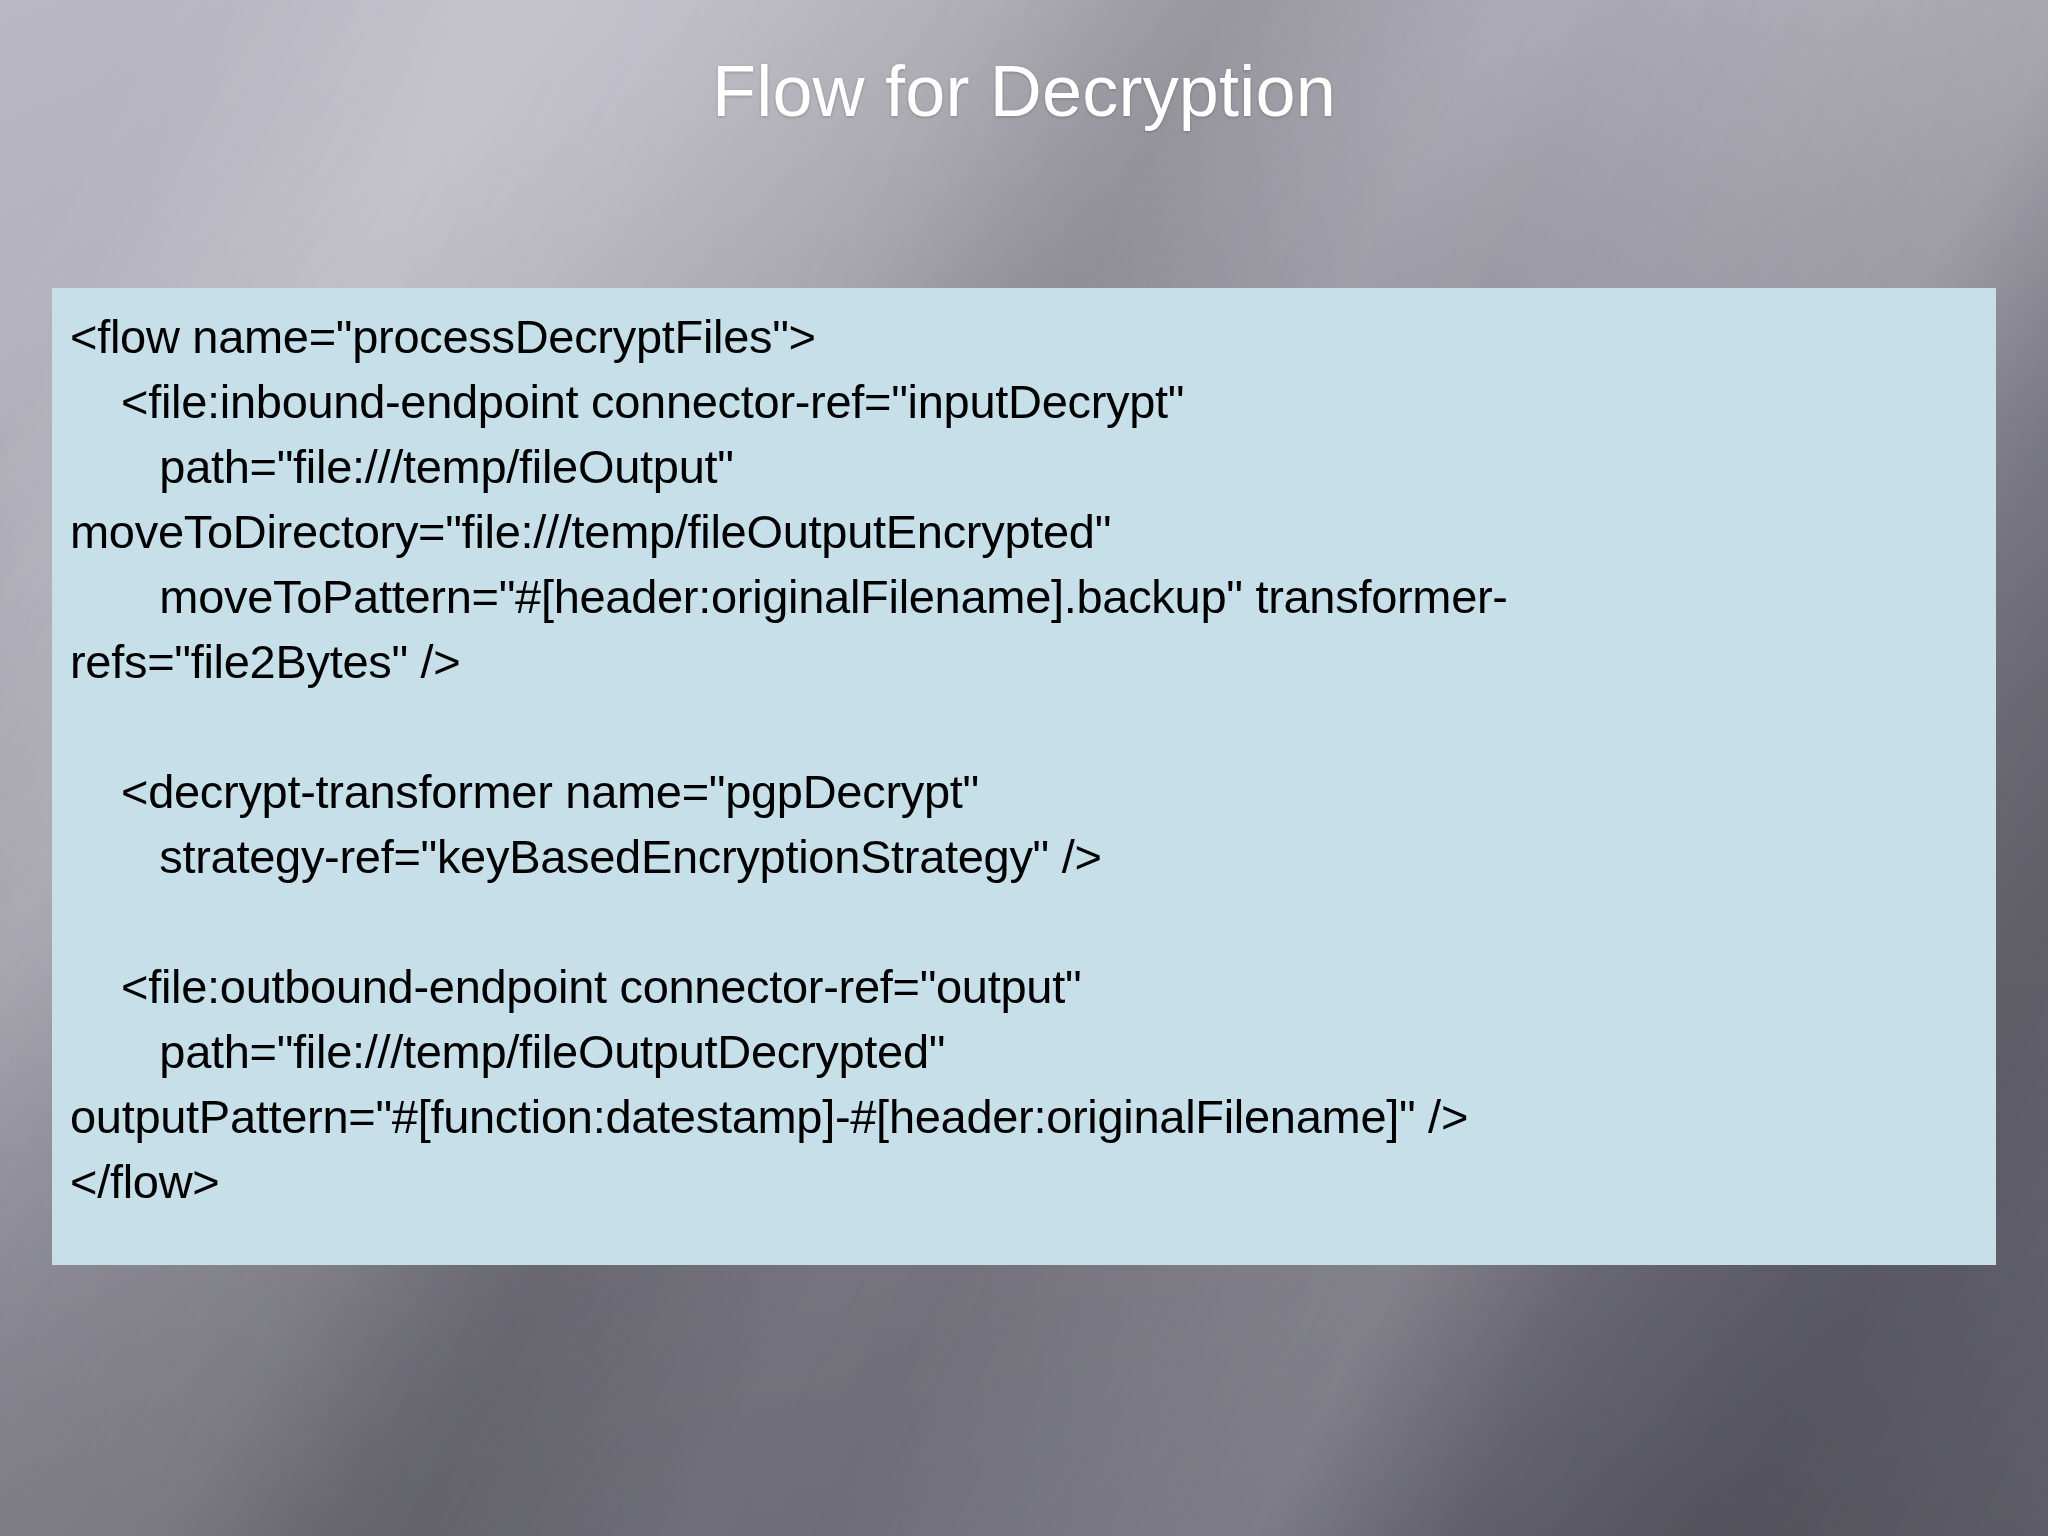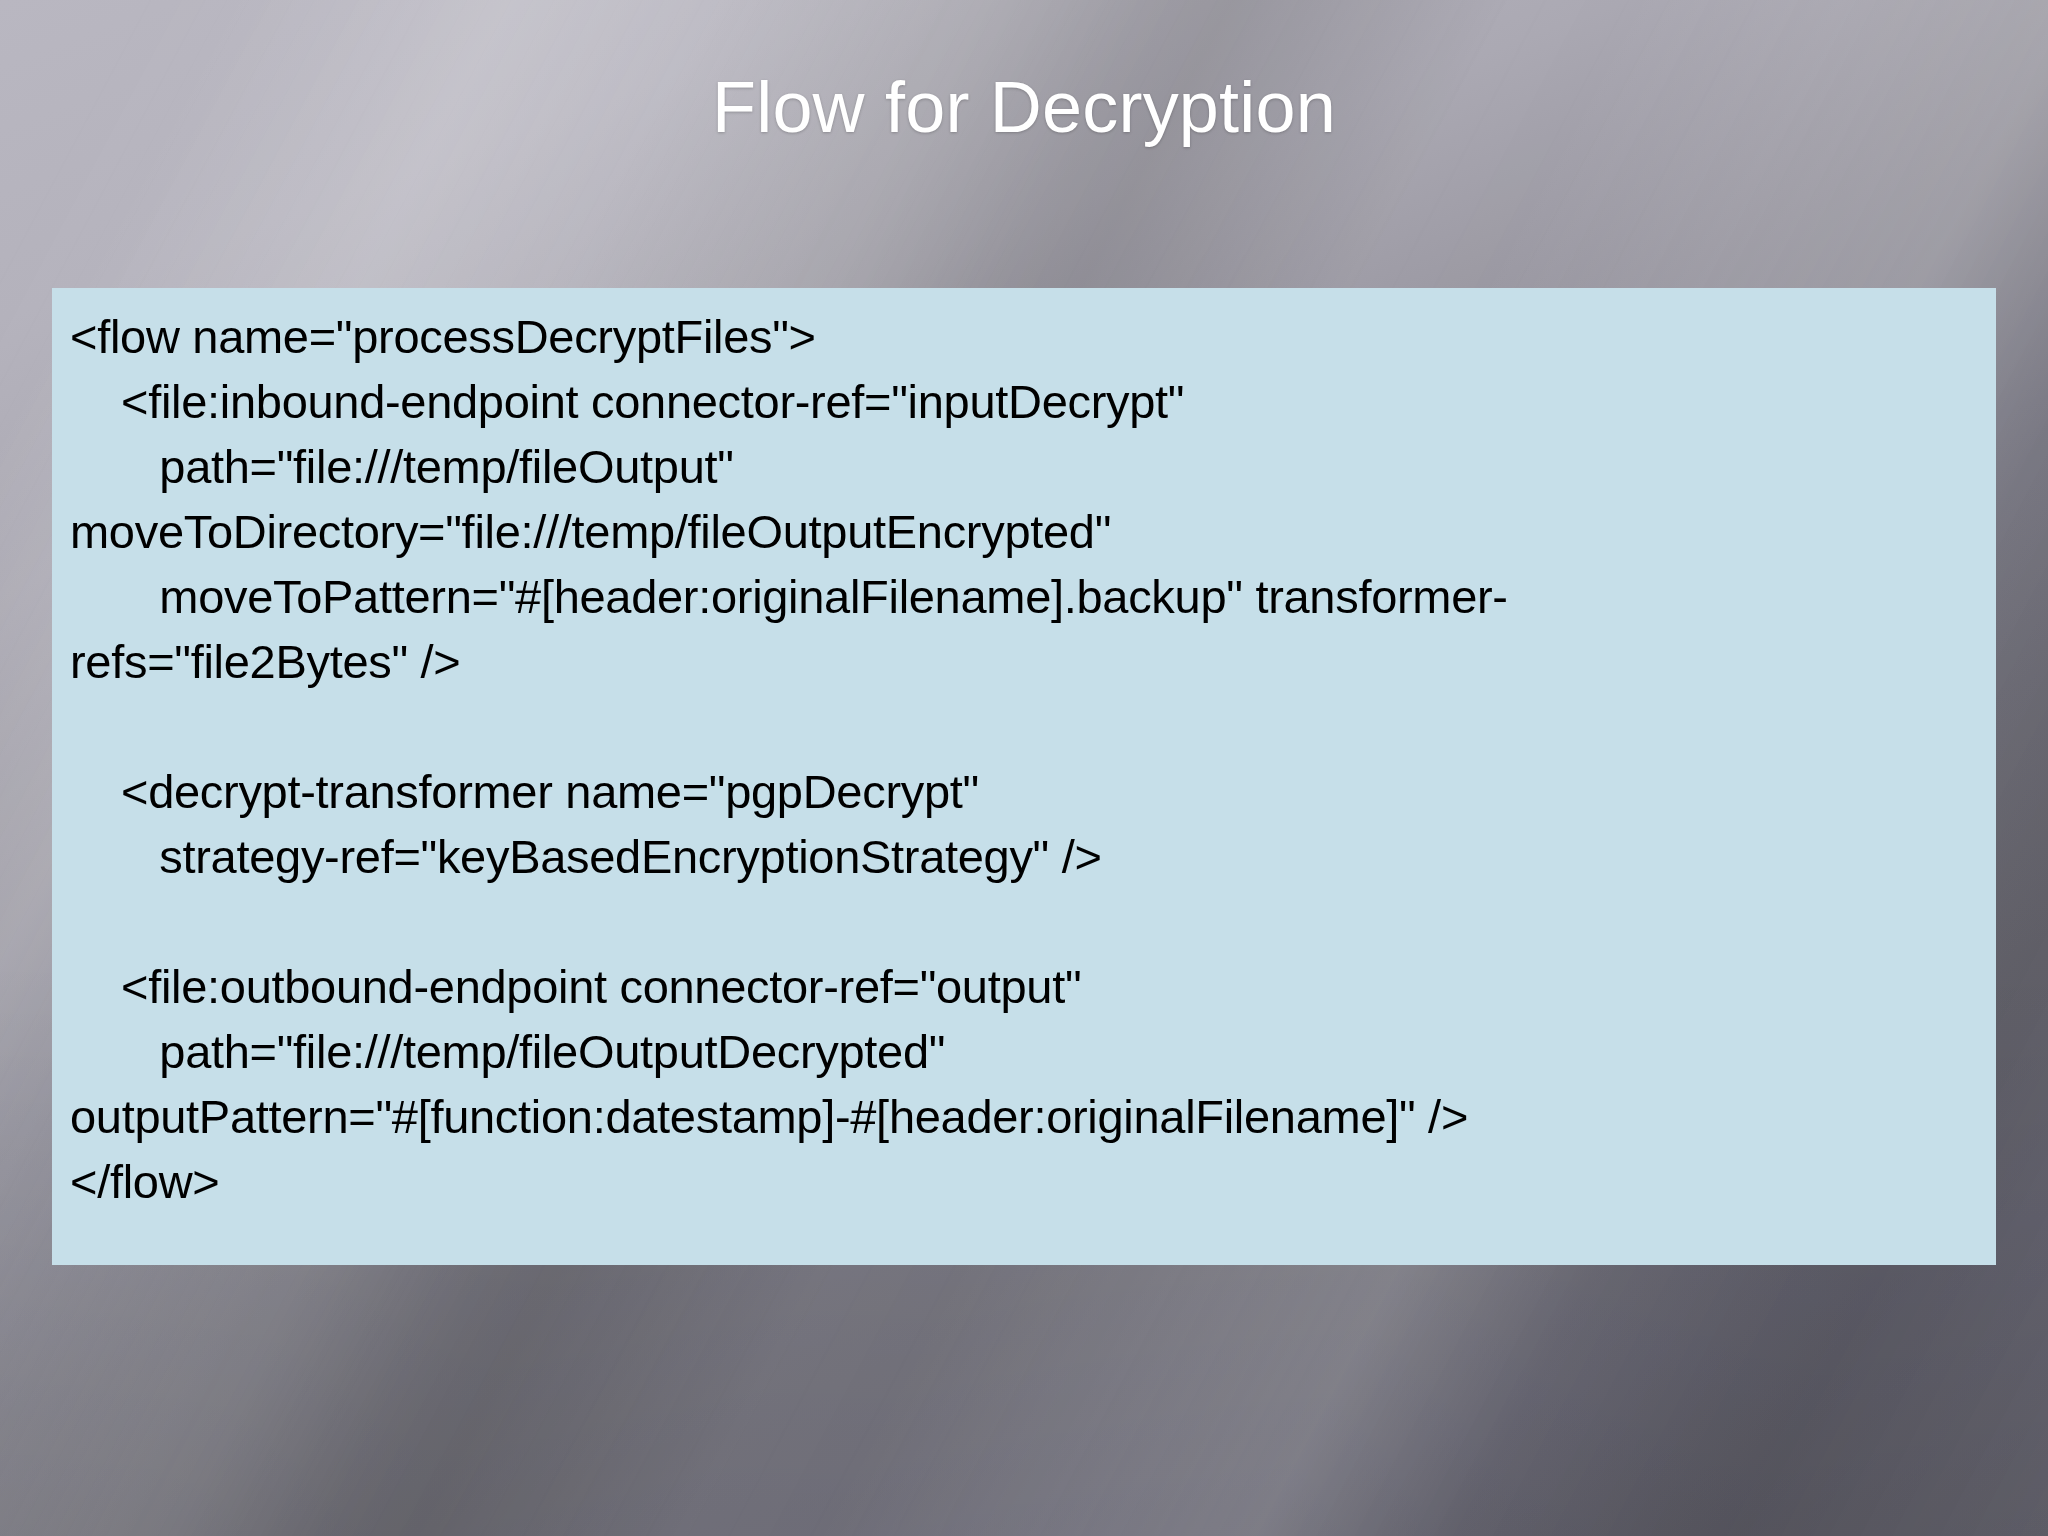--- a/index.html
+++ b/index.html
@@ -98,21 +98,21 @@
         rgba(0,0,0,0.00) 0%,
         rgba(0,0,0,0.00) 62%,
         rgba(0,0,0,0.05) 84%,
         rgba(0,0,0,0.08) 100%);
   }
 
   
   .title {
     position: absolute;
     left: 0;
-    top: 64px;
+    top: 48px;
     width: 2048px;
     text-align: center;
     color: #ffffff;
     font-size: 72px;
     line-height: 86px;
     font-weight: 400;
     letter-spacing: 0.2px;
     text-shadow: 0 1px 3px rgba(0,0,0,0.22);
     white-space: nowrap;
   }

